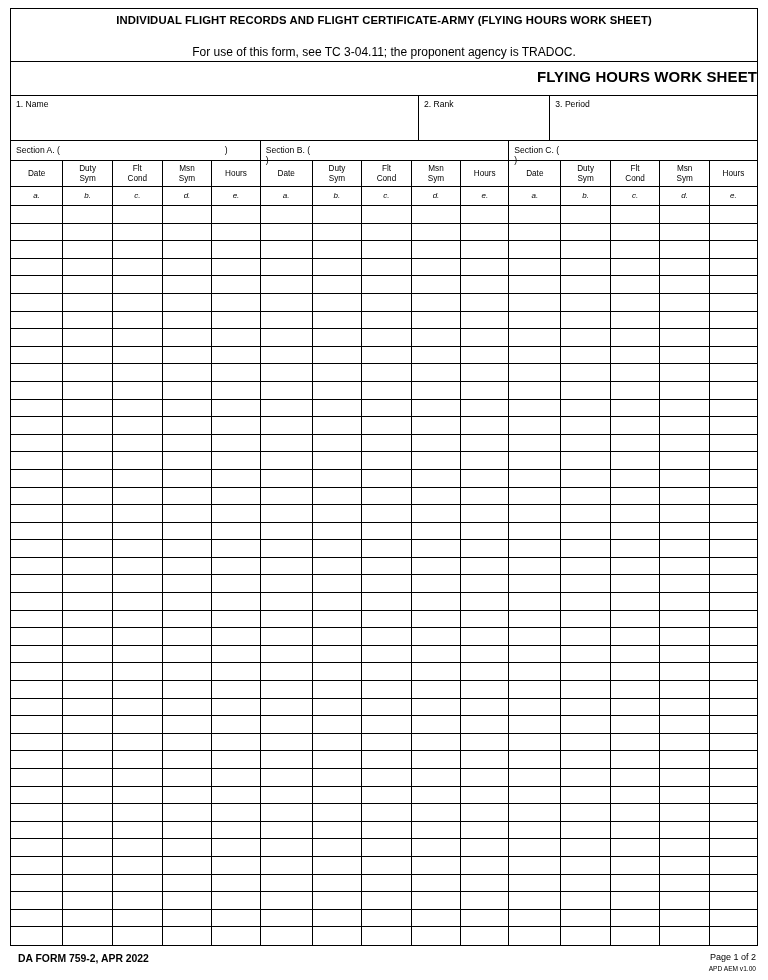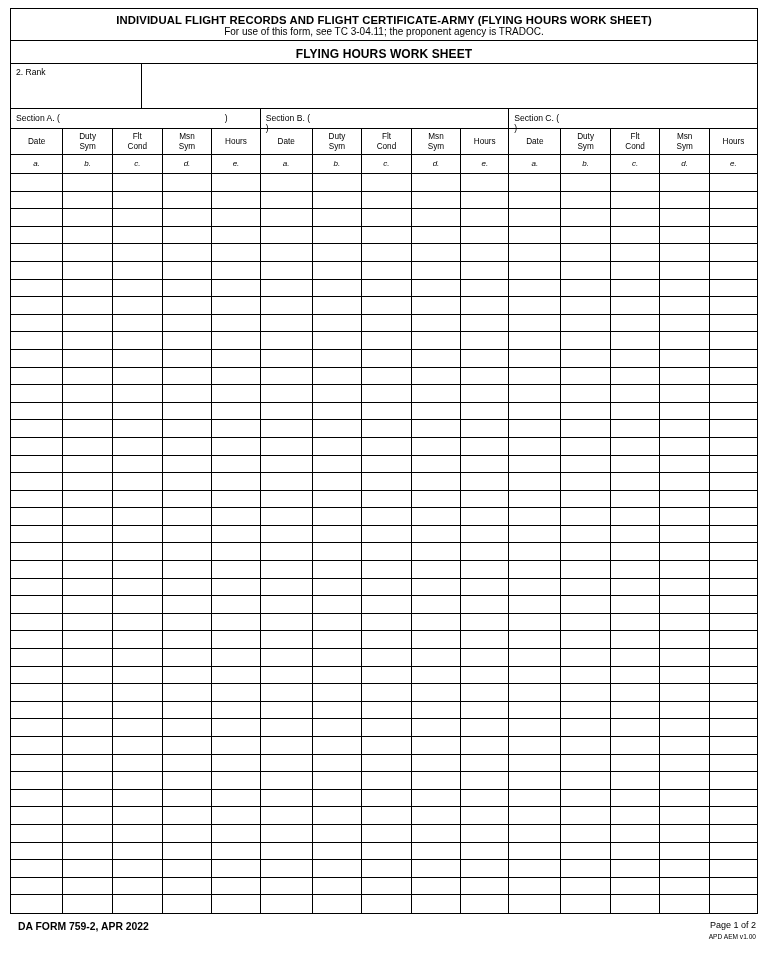--- a/index.html
+++ b/index.html
@@ -34,30 +34,30 @@
     padding: 5px 4px 4px 4px;
     text-align: center;
   }
   .main-title {
     font-size: 11.3px;
     font-weight: bold;
     letter-spacing: 0.1px;
     line-height: 13px;
   }
   .sub-note {
-    font-size: 10px;
-    margin-top: 0;
+    font-size: 12px;
+    margin-top: 21px;
     line-height: 9px;
   }
   .section-title {
     border-bottom: 1px solid #000;
-    text-align: center;
-    font-size: 12px;
+    text-align: right;
+    font-size: 15px;
     font-weight: bold;
-    padding: 6px 0 2px 0;
+    padding: 6px 0 10px 0;
     letter-spacing: 0.1px;
   }
 
   
   .ident-row {
     display: flex;
     border-bottom: 1.2px solid #000;
     height: 44px;
   }
   .ident-cell {
@@ -192,22 +192,30 @@
   <div class="form-frame">
 
     <div class="title-block">
       <div class="main-title">INDIVIDUAL FLIGHT RECORDS AND FLIGHT CERTIFICATE-ARMY (FLYING HOURS WORK SHEET)</div>
       <div class="sub-note">For use of this form, see TC 3-04.11; the proponent agency is TRADOC.</div>
     </div>
 
     <div class="section-title">FLYING HOURS WORK SHEET</div>
 
     <div class="ident-row">
+      <div class="ident-cell ident-name">
+        <div class="lbl">1.  Name</div>
+        <div class="val"></div>
+      </div>
       <div class="ident-cell ident-rank">
         <div class="lbl">2.  Rank</div>
+        <div class="val"></div>
+      </div>
+      <div class="ident-cell ident-period">
+        <div class="lbl">3.  Period</div>
         <div class="val"></div>
       </div>
     </div>
 
     <div class="sections-row">
       <div class="sec-head a">
         <span>Section A.  (</span>
         <span class="paren-close">)</span>
       </div>
       <div class="sec-head b">

